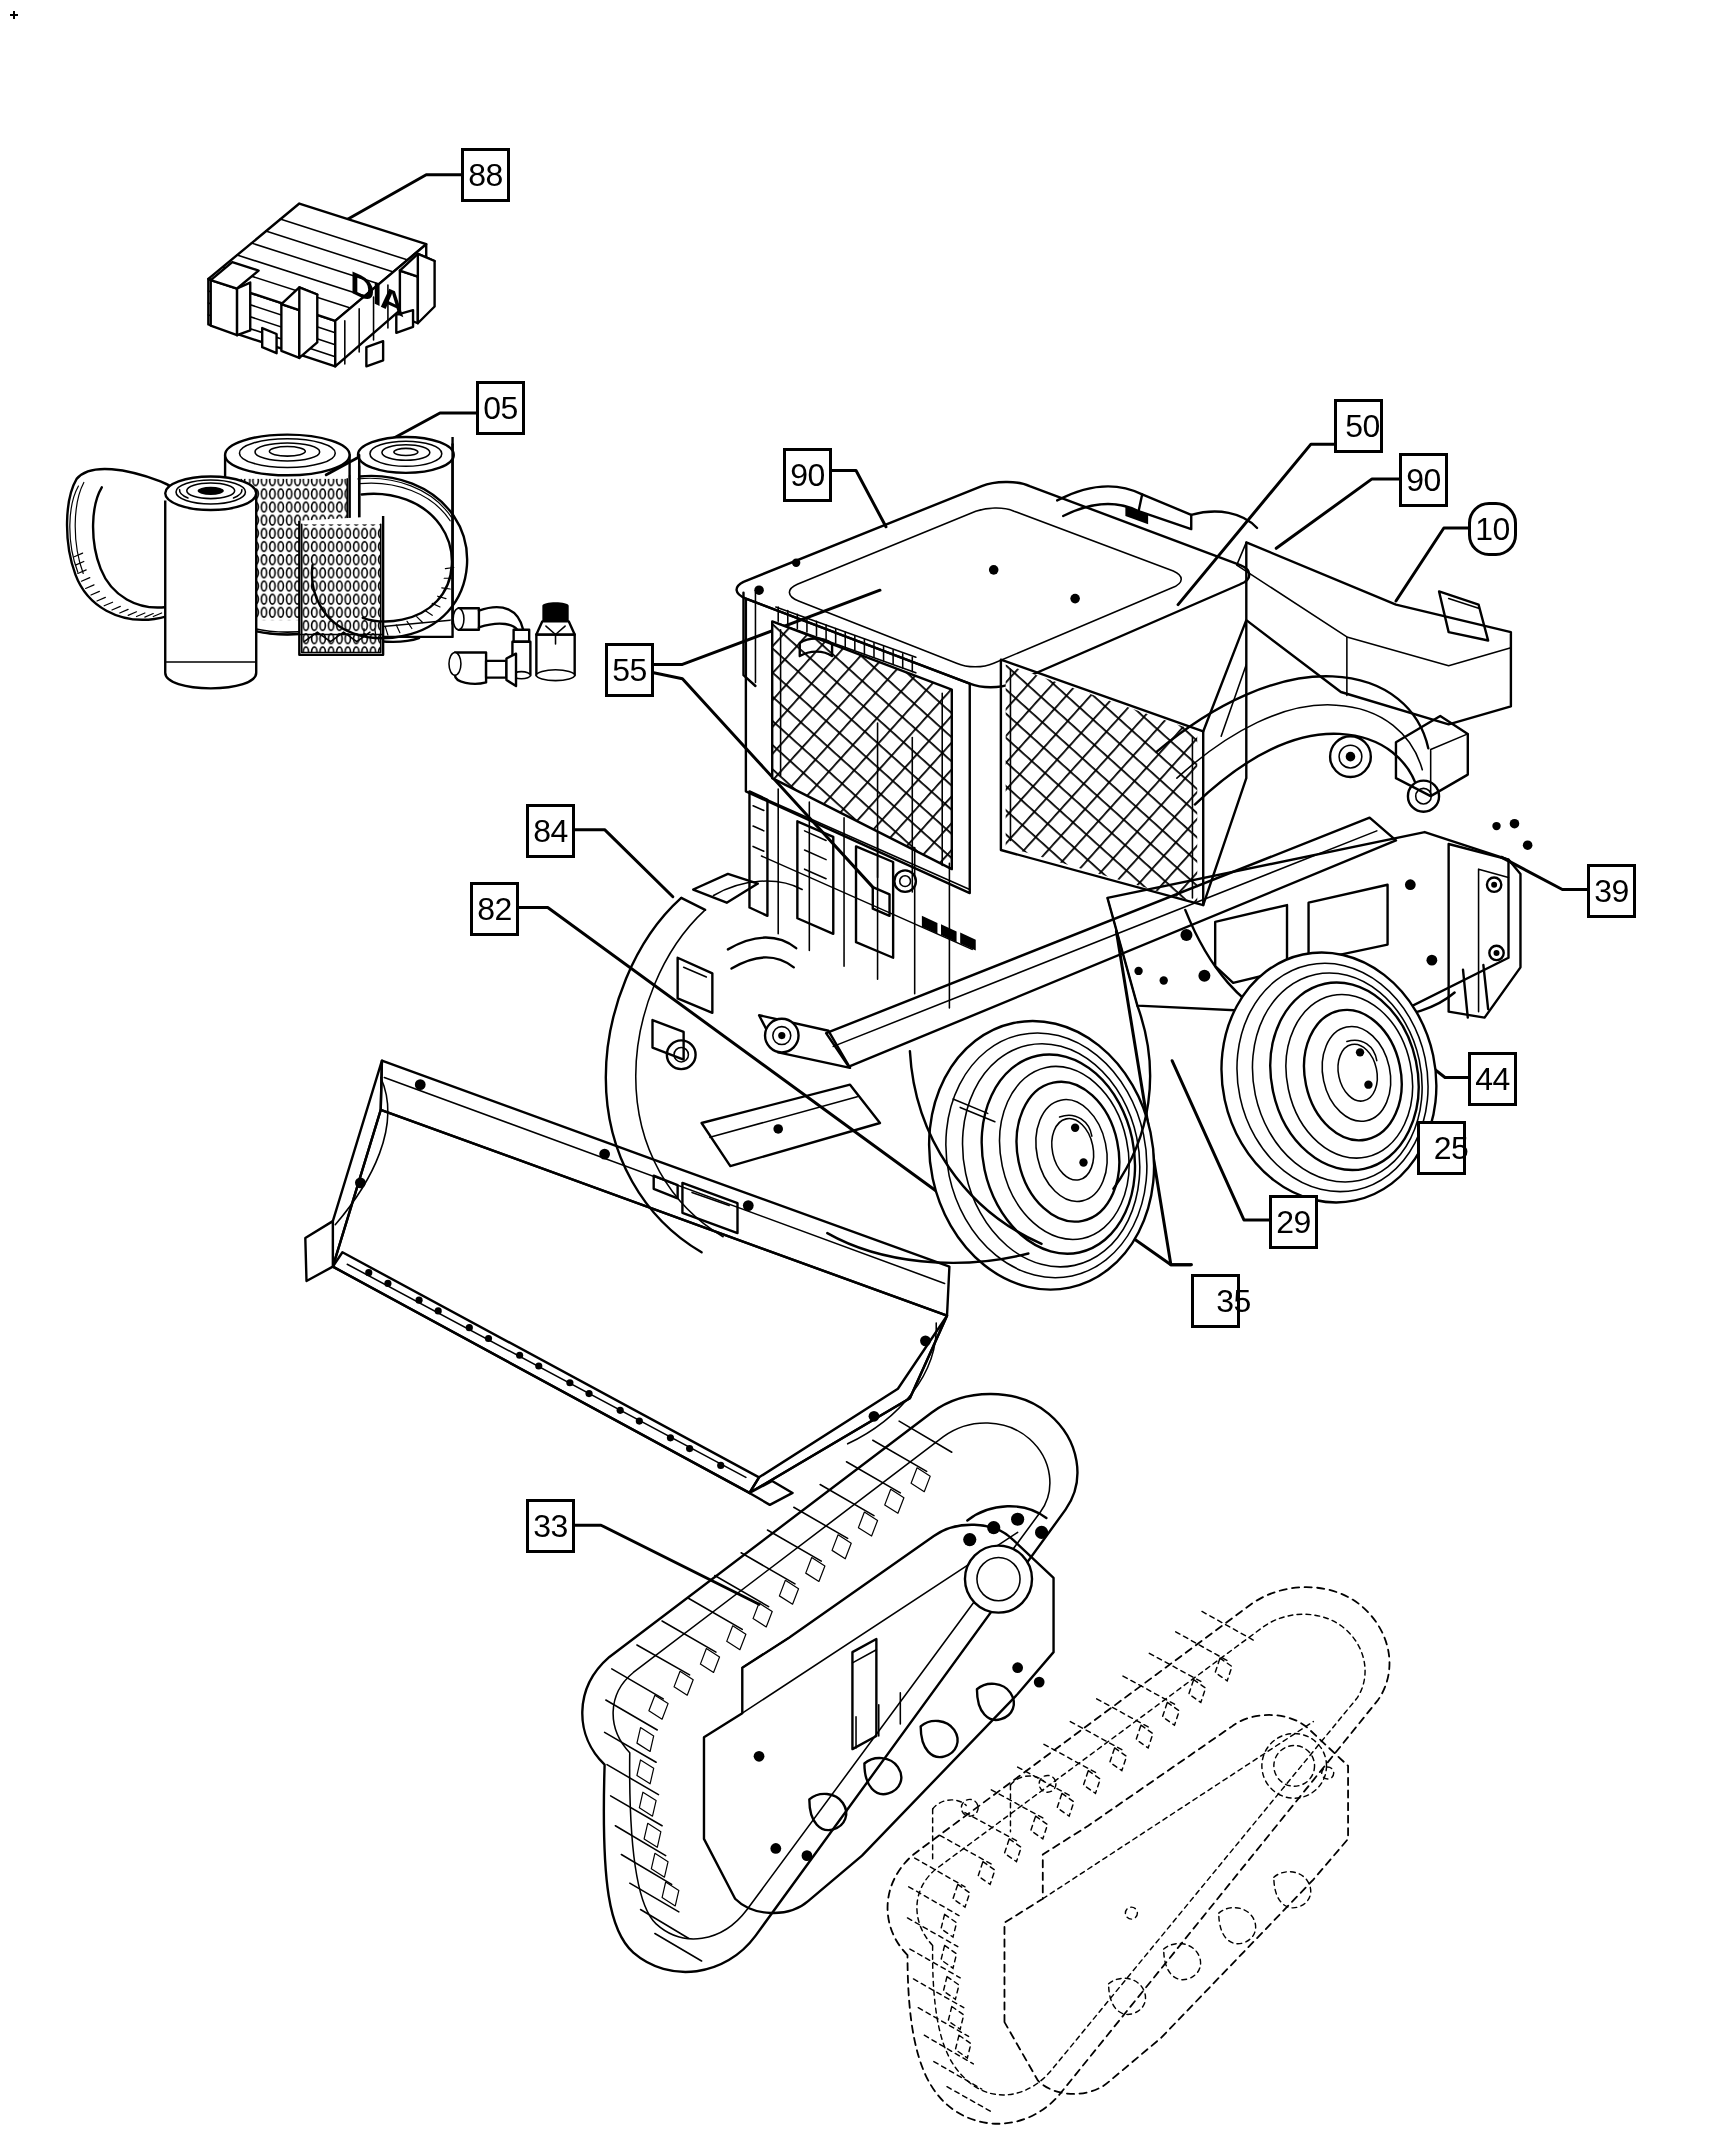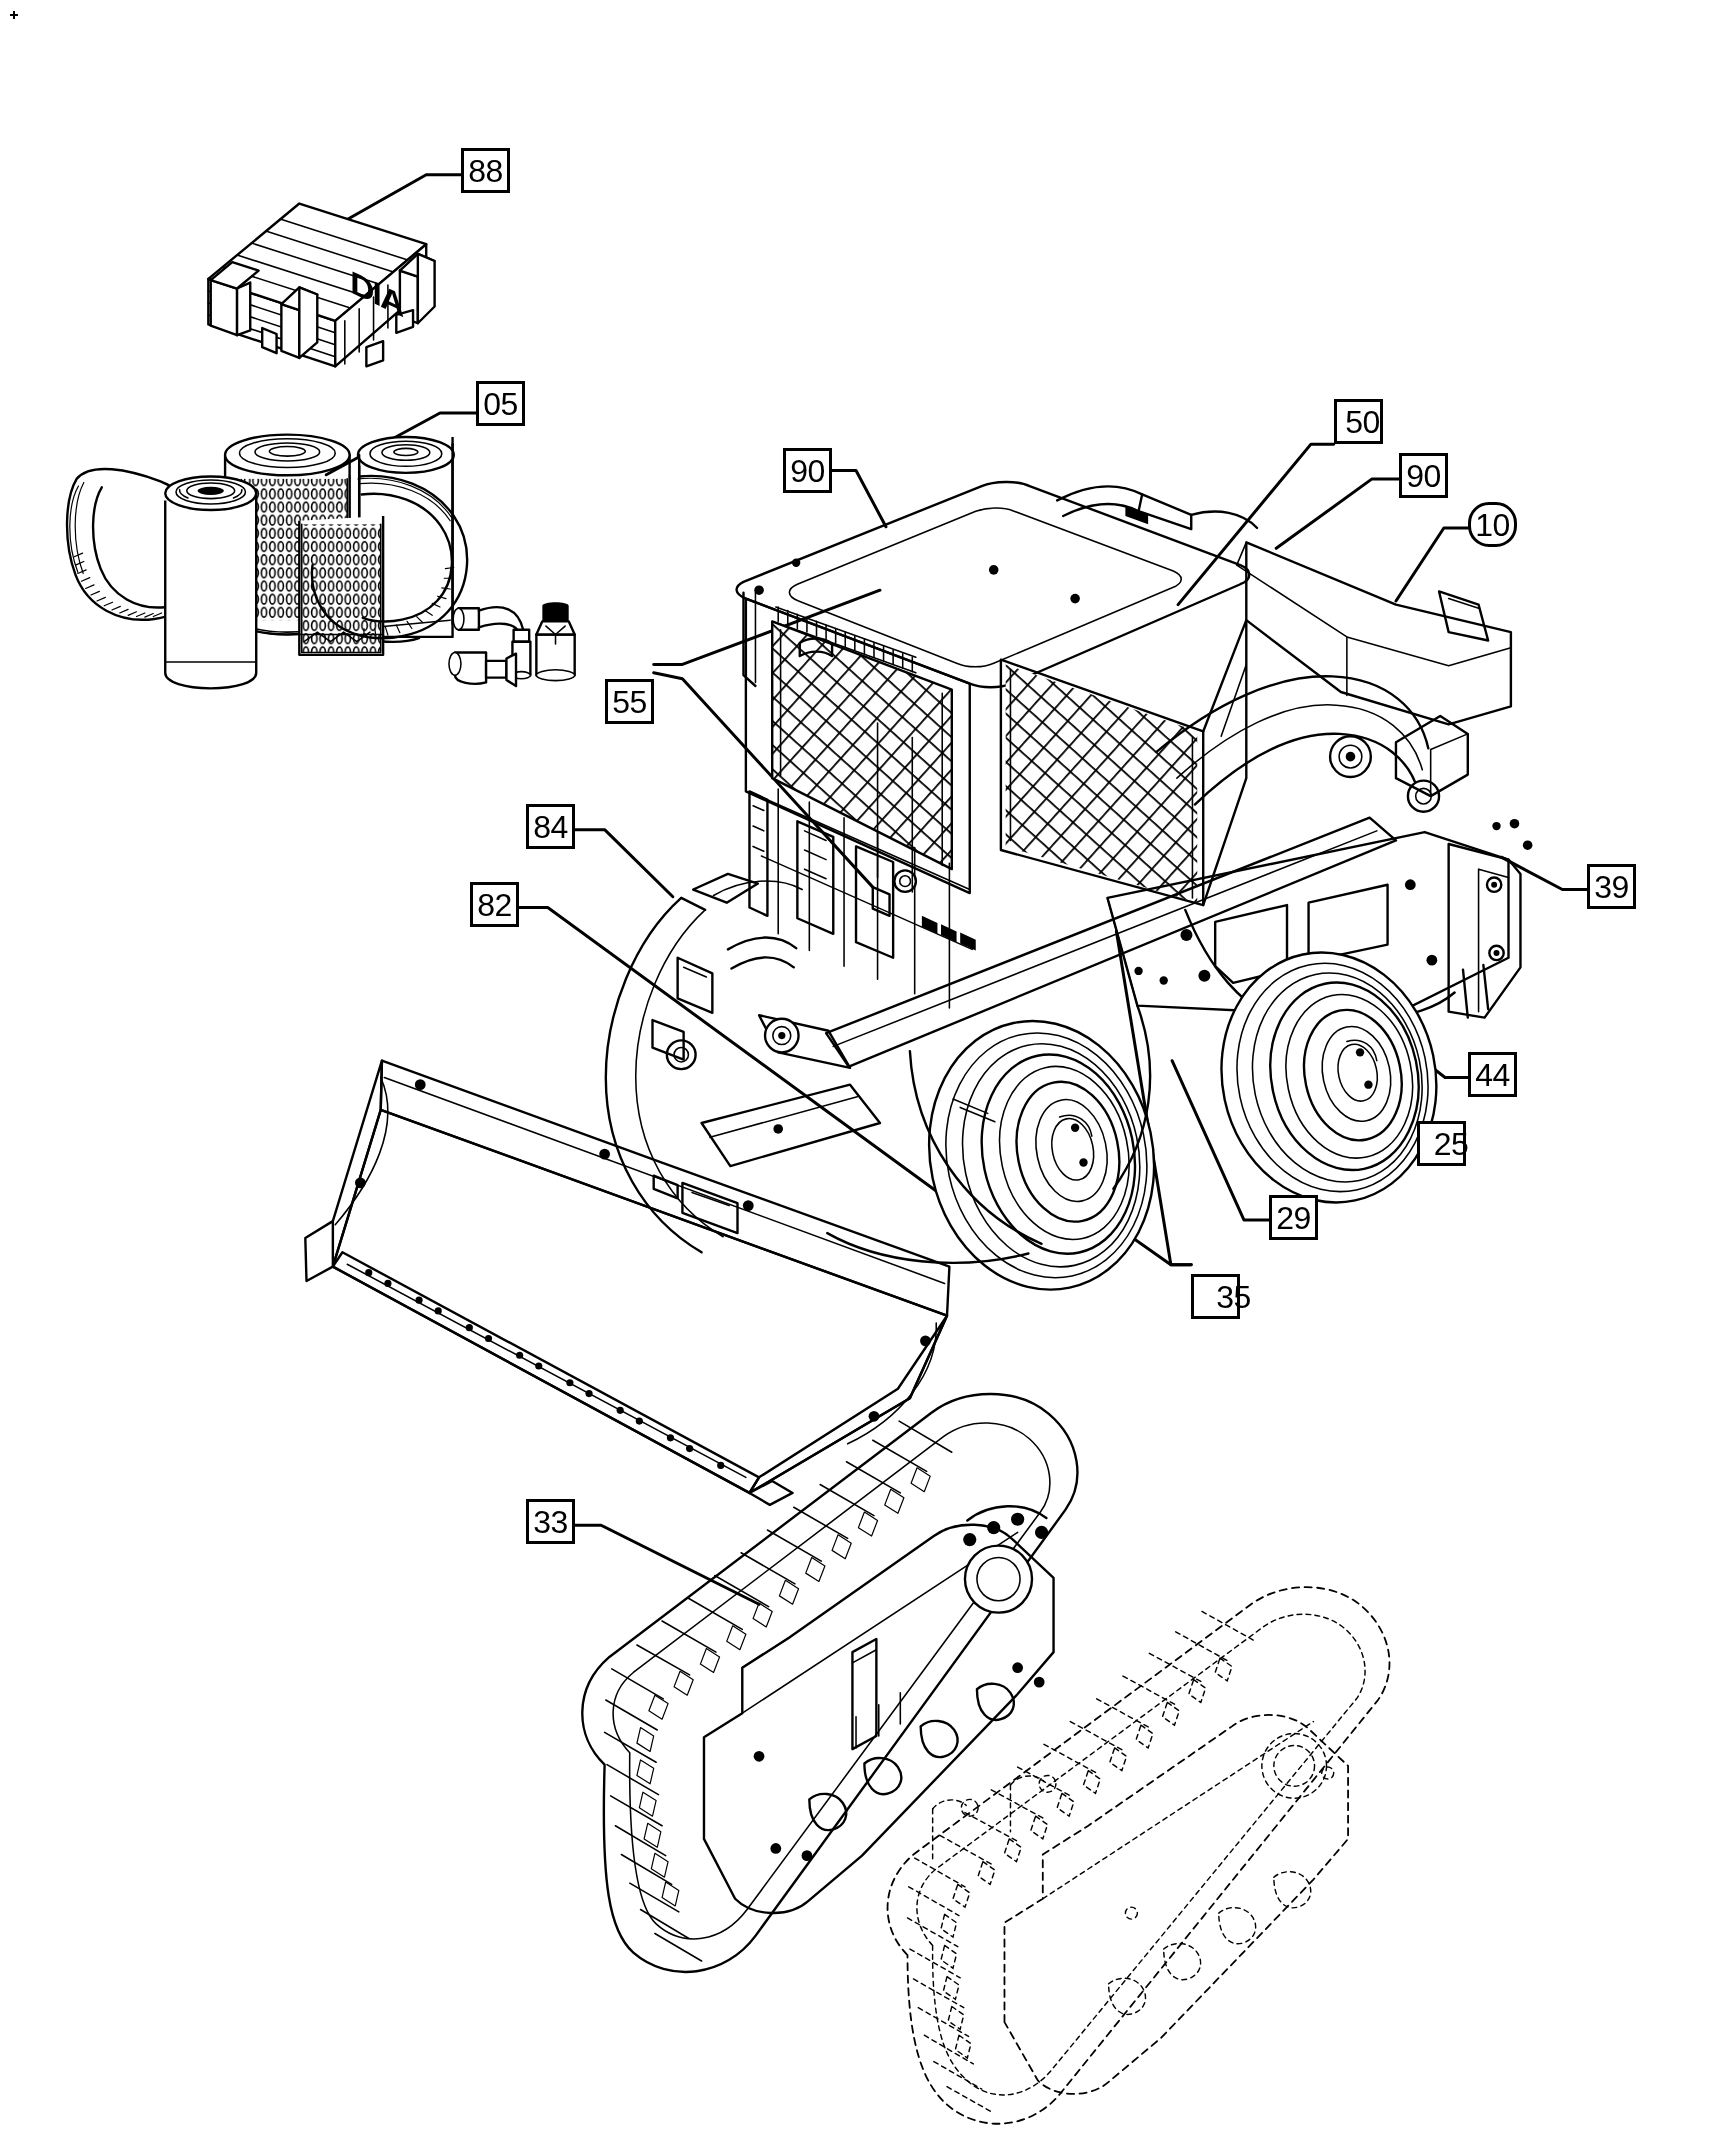--- a/index.html
+++ b/index.html
@@ -6,21 +6,21 @@
   body{font-family:"Liberation Sans",sans-serif;}
   #sheet{
     position:relative;
     width:1730px;height:2140px;
     background:#fff;
     overflow:hidden;
   }
   #art{position:absolute;left:0;top:0;width:1730px;height:2140px;}
   .callout{
     position:absolute;
-    width:49px;height:45px;
+    width:49px;height:54px;
     border:3.6px solid #000;
     background:#fff;
     box-sizing:border-box;
     display:flex;align-items:center;justify-content:center;
     font-family:"Liberation Sans",sans-serif;
     font-size:32px;
     line-height:1;
     color:#000;
     letter-spacing:-0.6px;
     z-index:20;
@@ -561,21 +561,21 @@
     </g>
 
   </svg>
 
   <div class="callout" style="left:461px;top:148px;">88</div>
   <div class="callout" style="left:476px;top:381px;">05</div>
   <div class="callout" style="left:783px;top:448px;">90</div>
   <div class="callout" style="left:1334px;top:399px;padding-left:8px;">50</div>
   <div class="callout" style="left:1399px;top:453px;">90</div>
   <div class="callout" style="left:1468px;top:502px;border-radius:21px;">10</div>
-  <div class="callout" style="left:605px;top:643px;margin-top:36px;">55</div>
+  <div class="callout" style="left:605px;top:643px;">55</div>
   <div class="callout" style="left:526px;top:804px;">84</div>
   <div class="callout" style="left:470px;top:882px;">82</div>
   <div class="callout" style="left:1587px;top:864px;">39</div>
   <div class="callout" style="left:1468px;top:1052px;">44</div>
   <div class="callout" style="left:1417px;top:1121px;padding-left:19px;">25</div>
   <div class="callout" style="left:1269px;top:1195px;">29</div>
   <div class="callout" style="left:1191px;top:1274px;padding-left:36px;">35</div>
   <div class="callout" style="left:526px;top:1499px;">33</div>
 
 </div>

